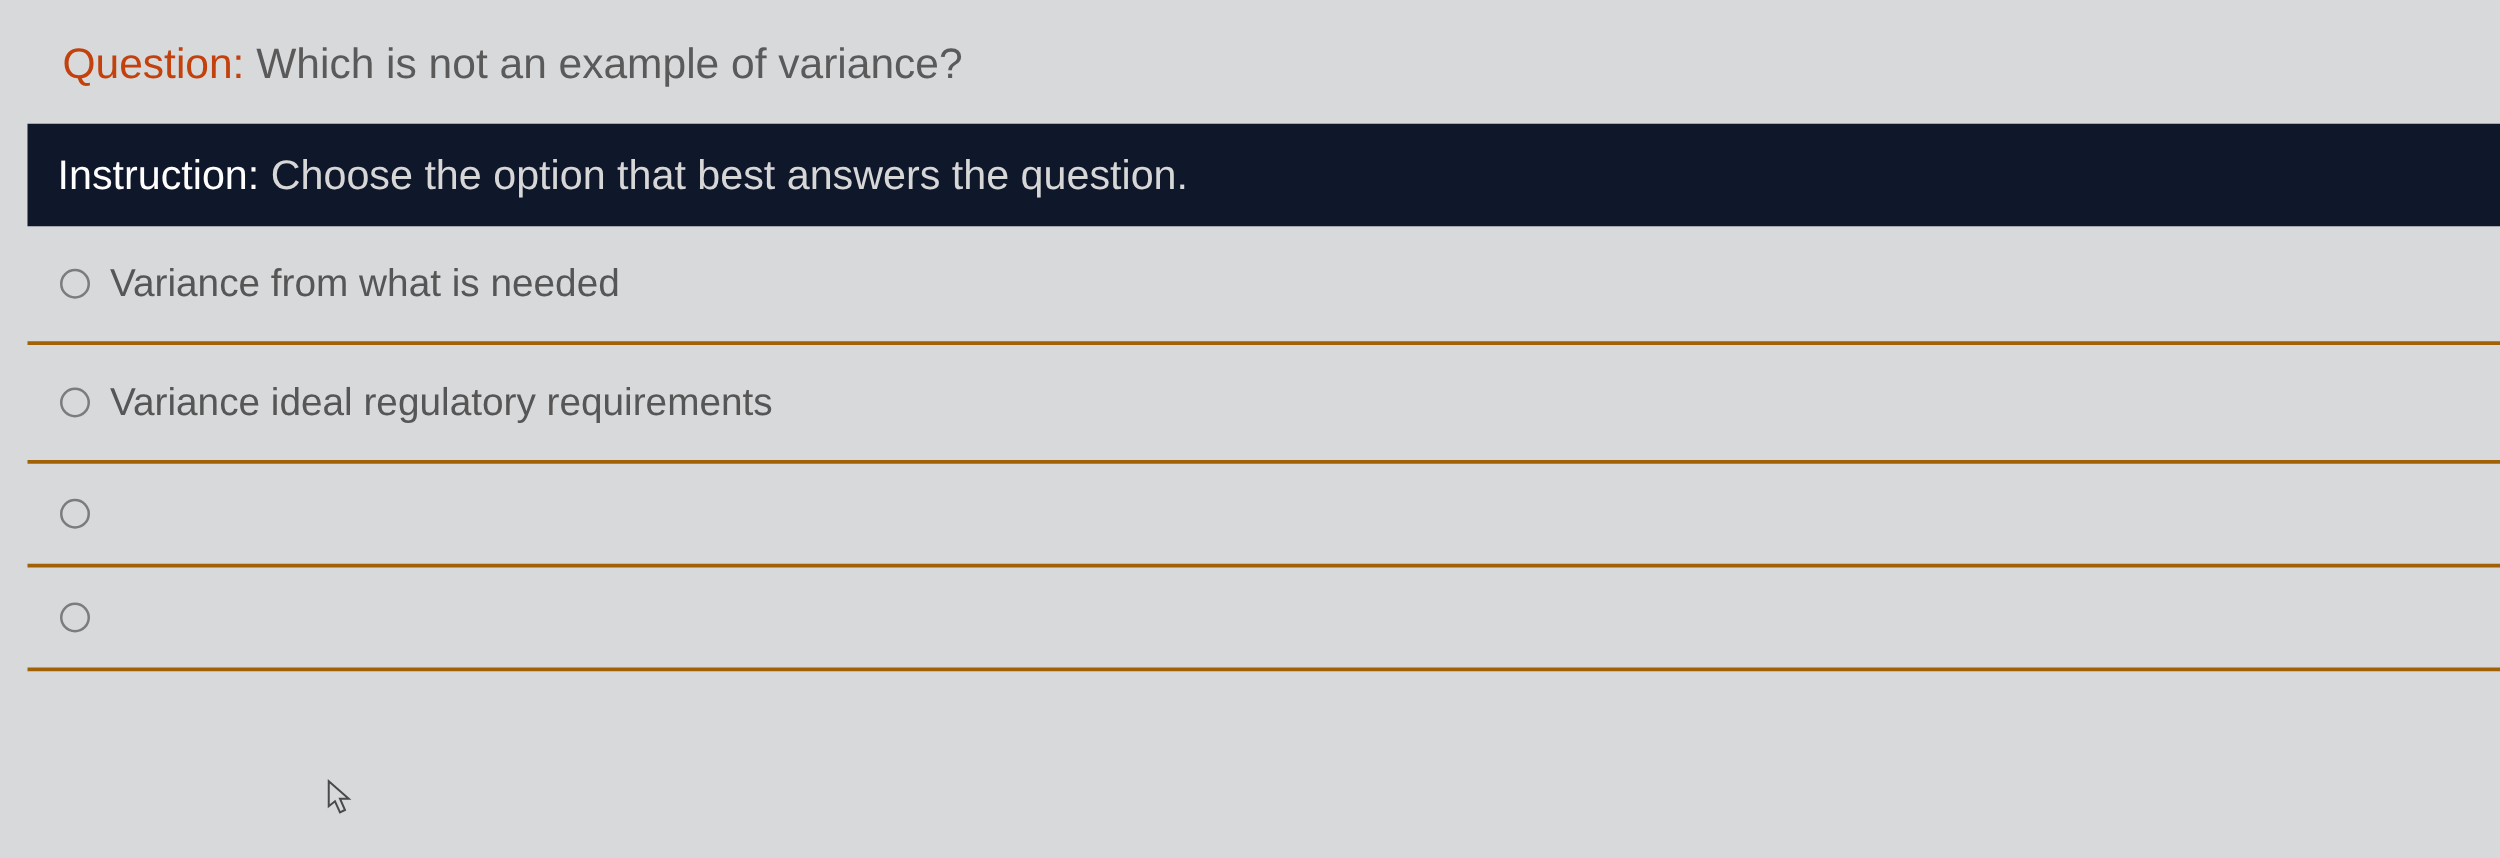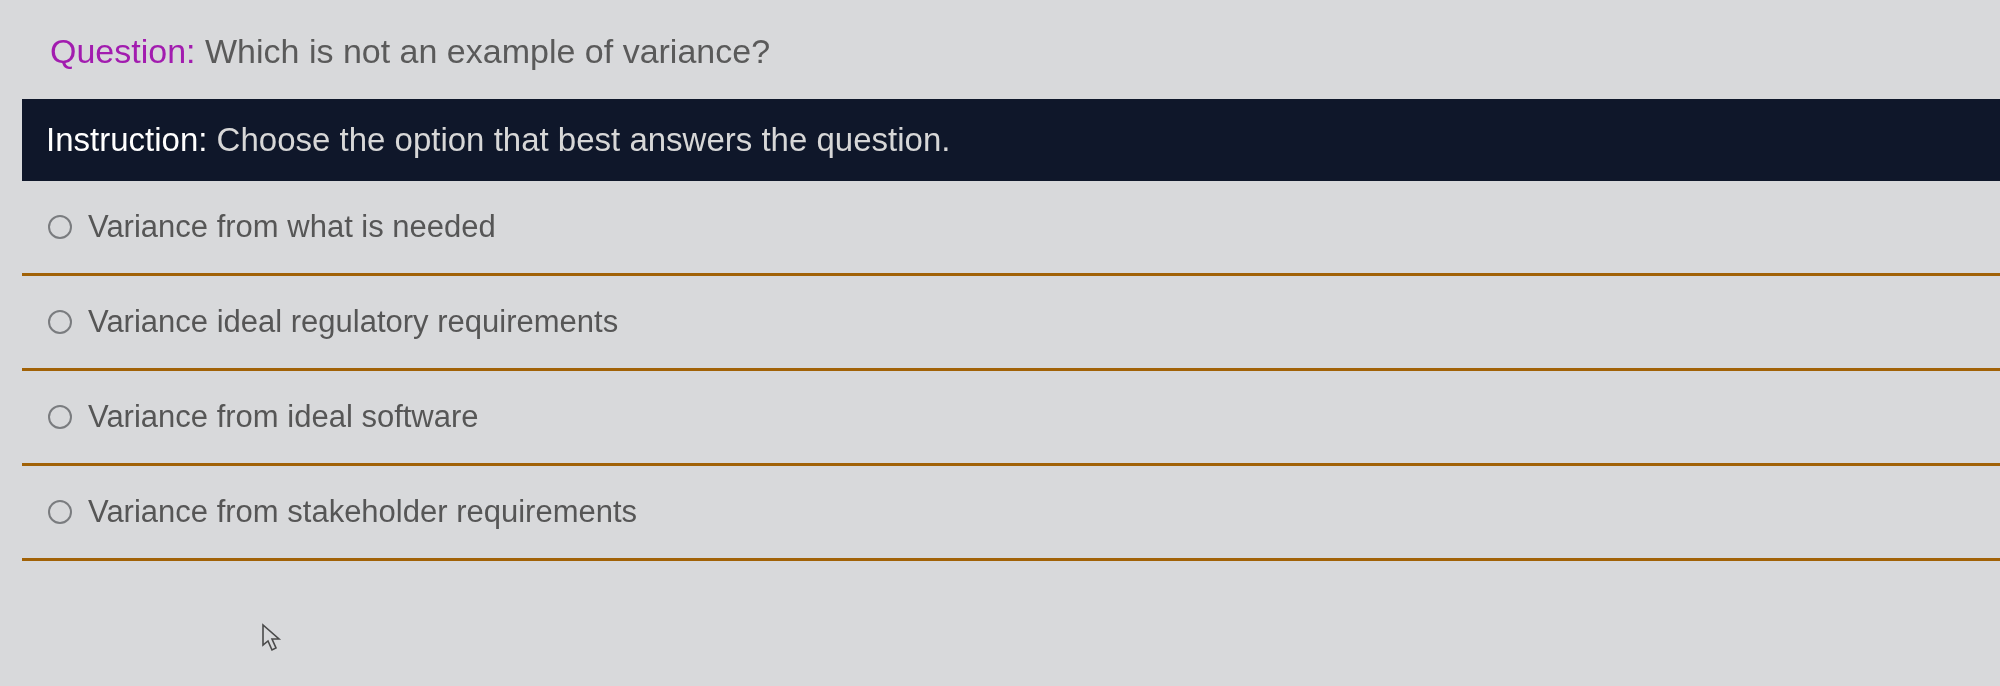--- a/index.html
+++ b/index.html
@@ -15,21 +15,21 @@
       overflow: hidden;
       padding-left: 22px;
       padding-top: 10px;
     }
     .question-row {
       padding: 22px 28px 28px 28px;
       font-size: 34px;
       color: #4a4a4a;
     }
     .question-label {
-      color: #a21caf;
+      color: #c2410c;
       font-weight: 400;
     }
     .question-text {
       color: #5a5a5a;
       font-weight: 400;
     }
     .instruction-bar {
       background: #0f172a;
       color: #e4e4e4;
       padding: 22px 24px;
@@ -90,23 +90,21 @@
   <div class="option">
     <span class="radio"></span>
     <span>Variance from what is needed</span>
   </div>
   <div class="option">
     <span class="radio"></span>
     <span>Variance ideal regulatory requirements</span>
   </div>
   <div class="option">
     <span class="radio"></span>
-    <span>Variance from ideal software</span>
   </div>
   <div class="option">
     <span class="radio"></span>
-    <span>Variance from stakeholder requirements</span>
   </div>
 </div>
 
 <svg class="cursor-overlay" width="30" height="36" viewBox="0 0 30 36">
   <path d="M7 3 L7 23 L12 19 L16 28 L20 26 L16 17 L23 17 Z" fill="none" stroke="#4a4a4a" stroke-width="1.6"></path>
 </svg>
 
 </body></html>

